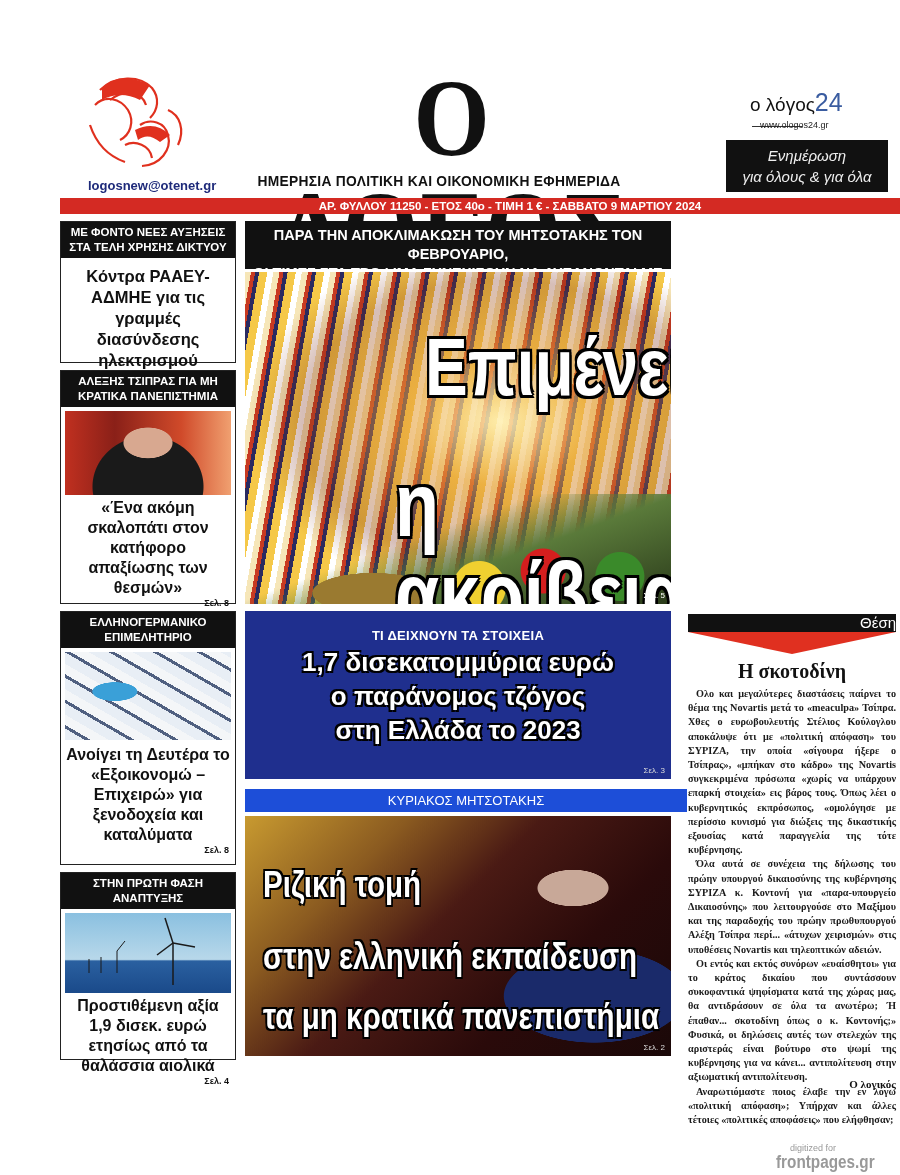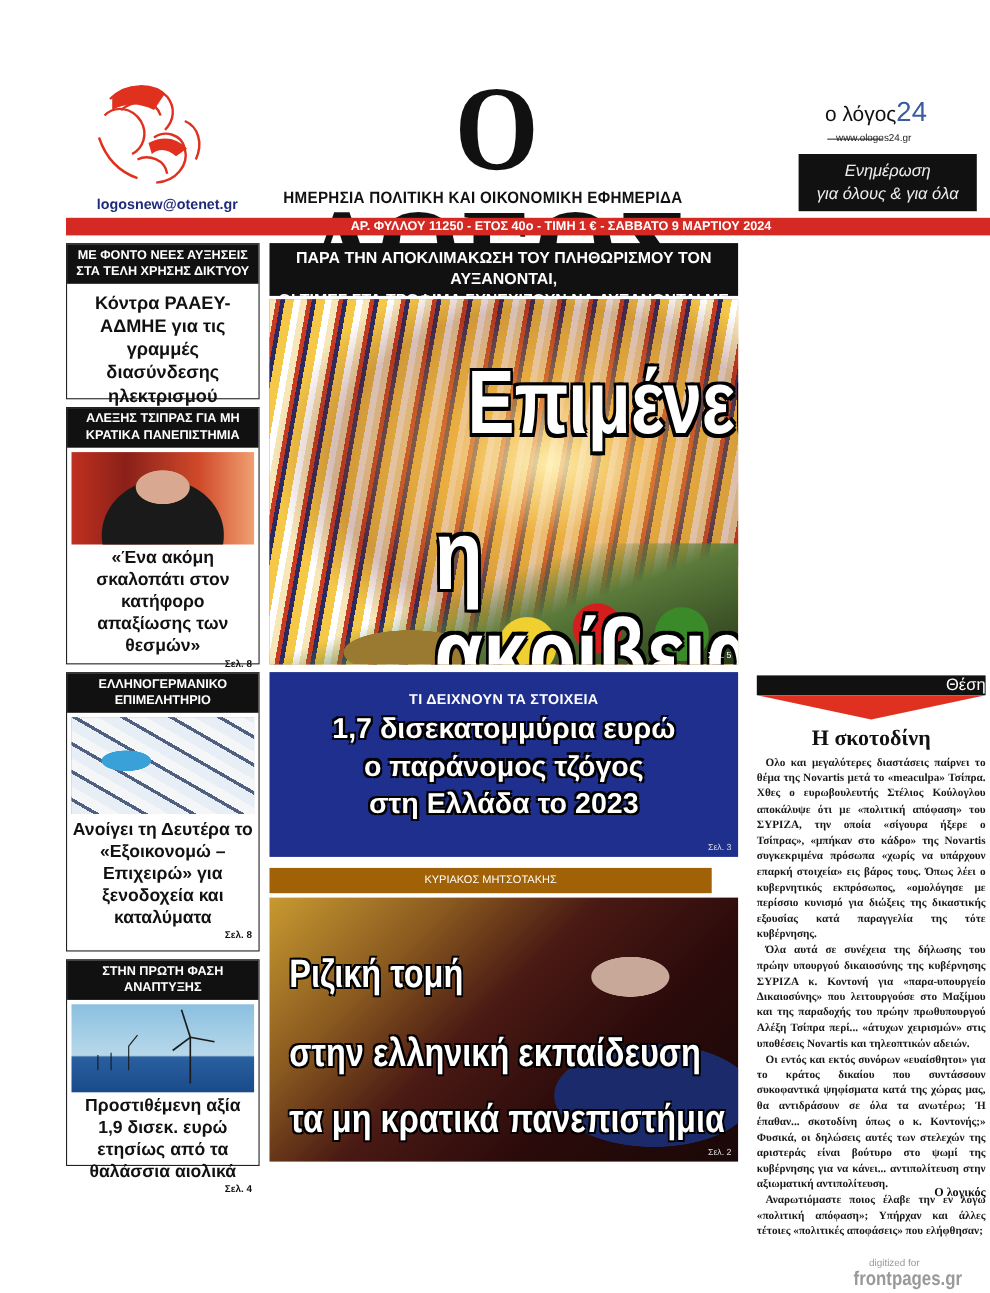--- a/index.html
+++ b/index.html
@@ -35,21 +35,21 @@
   linear-gradient(160deg,transparent 40%,#5a7a3a 60%,#2a3a1a 100%)}
 .hero .h1{position:absolute;left:180px;top:55px;font-size:82px;font-weight:bold;color:#fff;line-height:80px;transform:scaleX(.78);transform-origin:left;
  text-shadow:-3px -3px 0 #000,3px -3px 0 #000,-3px 3px 0 #000,3px 3px 0 #000,0 3px 0 #000,3px 0 0 #000}
 .hero .h2{position:absolute;left:150px;top:188px;font-size:90px;font-weight:bold;color:#fff;line-height:90px;transform:scaleX(.8);transform-origin:left;
  text-shadow:-3px -3px 0 #000,3px -3px 0 #000,-3px 3px 0 #000,3px 3px 0 #000,0 3px 0 #000,3px 0 0 #000}
 .hero .pg{position:absolute;right:6px;bottom:4px;font-size:8px;color:#fff}
 .gamble{left:245px;top:611px;width:426px;height:168px;background:#1f2f8e;text-align:center;color:#fff}
 .gamble .kick{font-size:13px;font-weight:bold;padding-top:17px;letter-spacing:.3px}
 .gamble .hd{font-size:26px;font-weight:bold;line-height:30px;margin-top:4px;text-shadow:-2px -2px 0 #000,2px -2px 0 #000,-2px 2px 0 #000,2px 2px 0 #000}
 .gamble .pg{position:absolute;right:6px;bottom:4px;font-size:8px;color:#ddd}
-.mkick{left:245px;top:789px;width:402px;height:23px;background:#a16207;color:#fff;font-size:10px;text-align:center;line-height:23px}
+.mkick{left:245px;top:789px;width:442px;height:23px;background:#1d4ed8;color:#fff;font-size:13px;text-align:center;line-height:23px}
 .mphoto{left:245px;top:816px;width:426px;height:240px;overflow:hidden;background:
   radial-gradient(ellipse at 77% 30%,#c8a898 0 35px,transparent 36px),
   radial-gradient(ellipse at 82% 75%,#1a2a6a 0 90px,transparent 91px),
   linear-gradient(135deg,#c89a30 0%,#8a5a20 25%,#4a1a14 45%,#2a0a0a 70%,#1a0808 100%)}
 .mphoto .hd{position:absolute;left:18px;font-size:36px;font-weight:bold;color:#fff;transform:scaleX(.82);transform-origin:left;white-space:nowrap;
  text-shadow:-2px -2px 0 #000,2px -2px 0 #000,-2px 2px 0 #000,2px 2px 0 #000}
 .mphoto .pg{position:absolute;right:6px;bottom:4px;font-size:8px;color:#ddd}
 .thesi-bar{left:688px;top:614px;width:208px;height:18px;background:#111;color:#fff;text-align:right;font-size:15px;line-height:18px}
 .thesi-tri{left:688px;top:632px;width:0;height:0;border-left:104px solid transparent;border-right:104px solid transparent;border-top:22px solid #e03020}
 .col-title{left:688px;top:660px;width:208px;text-align:center;font-family:"Liberation Serif",serif;font-size:20px;font-weight:bold}
@@ -127,21 +127,21 @@
         <line x1="36" y1="44" x2="36" y2="60" stroke-width="1"></line>
           <line x1="24" y1="46" x2="24" y2="60" stroke-width="1"></line>
       </g>
     </svg>
   </div>
   <div class="hd" style="line-height:20px">Προστιθέμενη αξία 1,9 δισεκ. ευρώ ετησίως από τα θαλάσσια αιολικά</div>
   <div class="pg">Σελ. 4</div>
 </div>
 
 <div class="abs topkick">
-  <div>ΠΑΡΑ ΤΗΝ ΑΠΟΚΛΙΜΑΚΩΣΗ ΤΟΥ ΠΛΗΘΩΡΙΣΜΟΥ ΤΟΝ ΑΥΞΑΝΟΝΤΑΙ,</div>
+  <div>ΠΑΡΑ ΤΗΝ ΑΠΟΚΛΙΜΑΚΩΣΗ ΤΟΥ ΜΗΤΣΟΤΑΚΗΣ ΤΟΝ ΦΕΒΡΟΥΑΡΙΟ,</div>
   <div>ΟΙ ΤΙΜΕΣ ΣΤΑ ΤΡΟΦΙΜΑ ΣΥΝΕΧΙΖΟΥΝ ΝΑ ΑΥΞΑΝΟΝΤΑΙ ΜΕ ΡΥΘΜΟΥΣ 6,7%</div>
 </div>
 <div class="abs hero">
   <div class="fruit"></div>
   <div class="h1">Επιμένει</div>
   <div class="h2">η ακρίβεια</div>
   <div class="pg">Σελ. 5</div>
 </div>
 
 <div class="abs gamble">

